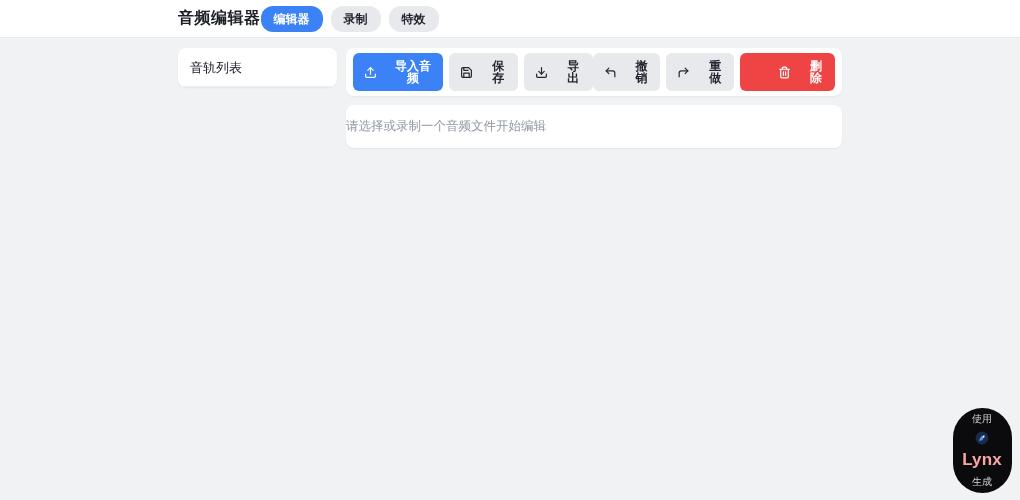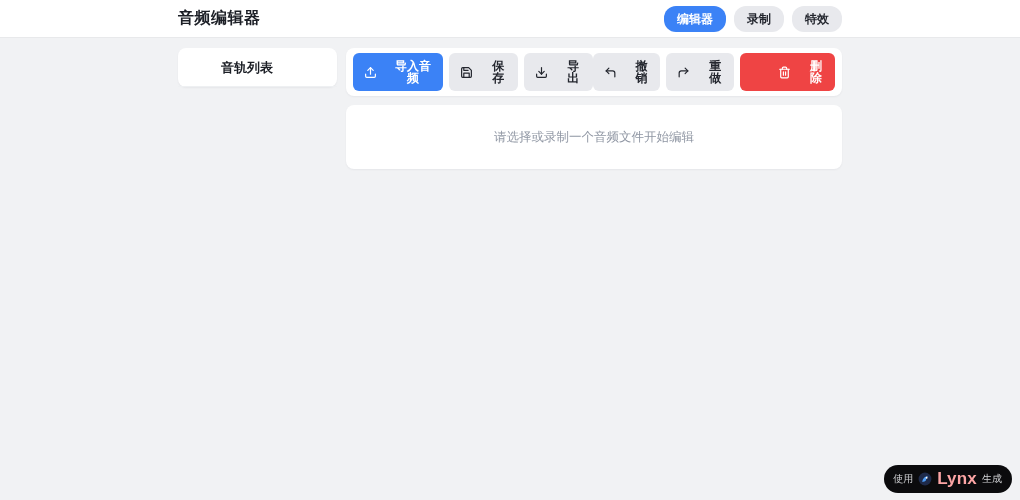--- a/index.html
+++ b/index.html
@@ -10,71 +10,72 @@
     position:relative;
     overflow:hidden;
   }
   
   .app-header {
     height:38px; background:#ffffff;
     border-bottom:1px solid #e8e9eb;
     display:flex; align-items:center;
   }
   .container { width:664px; margin:0 auto; }
-  .header-inner { display:flex; align-items:center; justify-content:space-between; }
+  .header-inner { display:flex; align-items:center; justify-content:flex-start; }
   .app-title { font-size:16px; font-weight:700; color:#1c1f26; letter-spacing:0.5px; }
   .nav-group { display:flex; gap:8px; }
   .nav-btn {
     font-size:12px; font-weight:600; line-height:1;
     padding:7px 13px; border:none; border-radius:12px;
     background:#e8e9ed; color:#23262e; cursor:pointer;
     font-family:inherit;
   }
   .nav-btn.active { background:#3b82f6; color:#ffffff; }
   
   .body-area { padding-top:10px; }
   .layout { width:664px; margin:0 auto; display:flex; gap:9px; align-items:flex-start; }
   .card {
     background:#ffffff; border-radius:8px;
     box-shadow:0 1px 2px rgba(20,24,40,0.05);
   }
   
   .sidebar-card { width:159px; }
   .sidebar-head { padding:10px 12px 9px 12px; border-bottom:1px solid #eef0f2; }
-  .sidebar-title { font-size:13px; font-weight:700; color:#1c1f26;margin-left:31px; }
+  .sidebar-title { font-size:13px; font-weight:400; color:#1c1f26; }
   .sidebar-empty {
     height:64px; display:flex; align-items:center; justify-content:center;
     font-size:12px; color:#9aa1ad;
   }
   
   .main-col { flex:1; display:flex; flex-direction:column; gap:9px; }
   .toolbar-card { padding:5px 7px; display:flex; align-items:center; justify-content:space-between; }
   .btn-group { display:flex; gap:6px; }
   .tool-btn {
     display:inline-flex; align-items:center; gap:17px;
     font-size:12px; font-weight:600; line-height:1;
     padding:7px 11px; border:none; border-radius:6px;
     background:#e8e9ed; color:#23262e; cursor:pointer;
     font-family:inherit;
   }
   .tool-btn.primary { background:#3b82f6; color:#ffffff; }
   .tool-btn.danger  { background:#ef4444; color:#ffffff;padding-left:38px; }
   .tool-btn svg { width:13px; height:13px; display:block; }
   
   .editor-card {
-    height:64px; display:flex; align-items:center; justify-content:center;
+    height:43px; display:flex; align-items:center; 
   }
   .editor-empty { font-size:12.5px; color:#8f96a3; }
   
   .lynx-badge {
     position:absolute; right:8px; bottom:7px;
     background:#0b0b0d; border-radius:999px;
     padding:4px 10px 4px 9px;
     display:flex; align-items:center; gap:5px;
     cursor:pointer;
+    flex-direction:column;
   }
   .badge-side { font-size:10px; color:#d2d3d6; }
   .badge-brand { font-size:17px; font-weight:700; color:#fca5a5; letter-spacing:0.2px; }
   .badge-logo { width:14px; height:14px; display:block; }
 </style>
 </head>
 <body>
 
 <header class="app-header">
   <div class="container header-inner">

